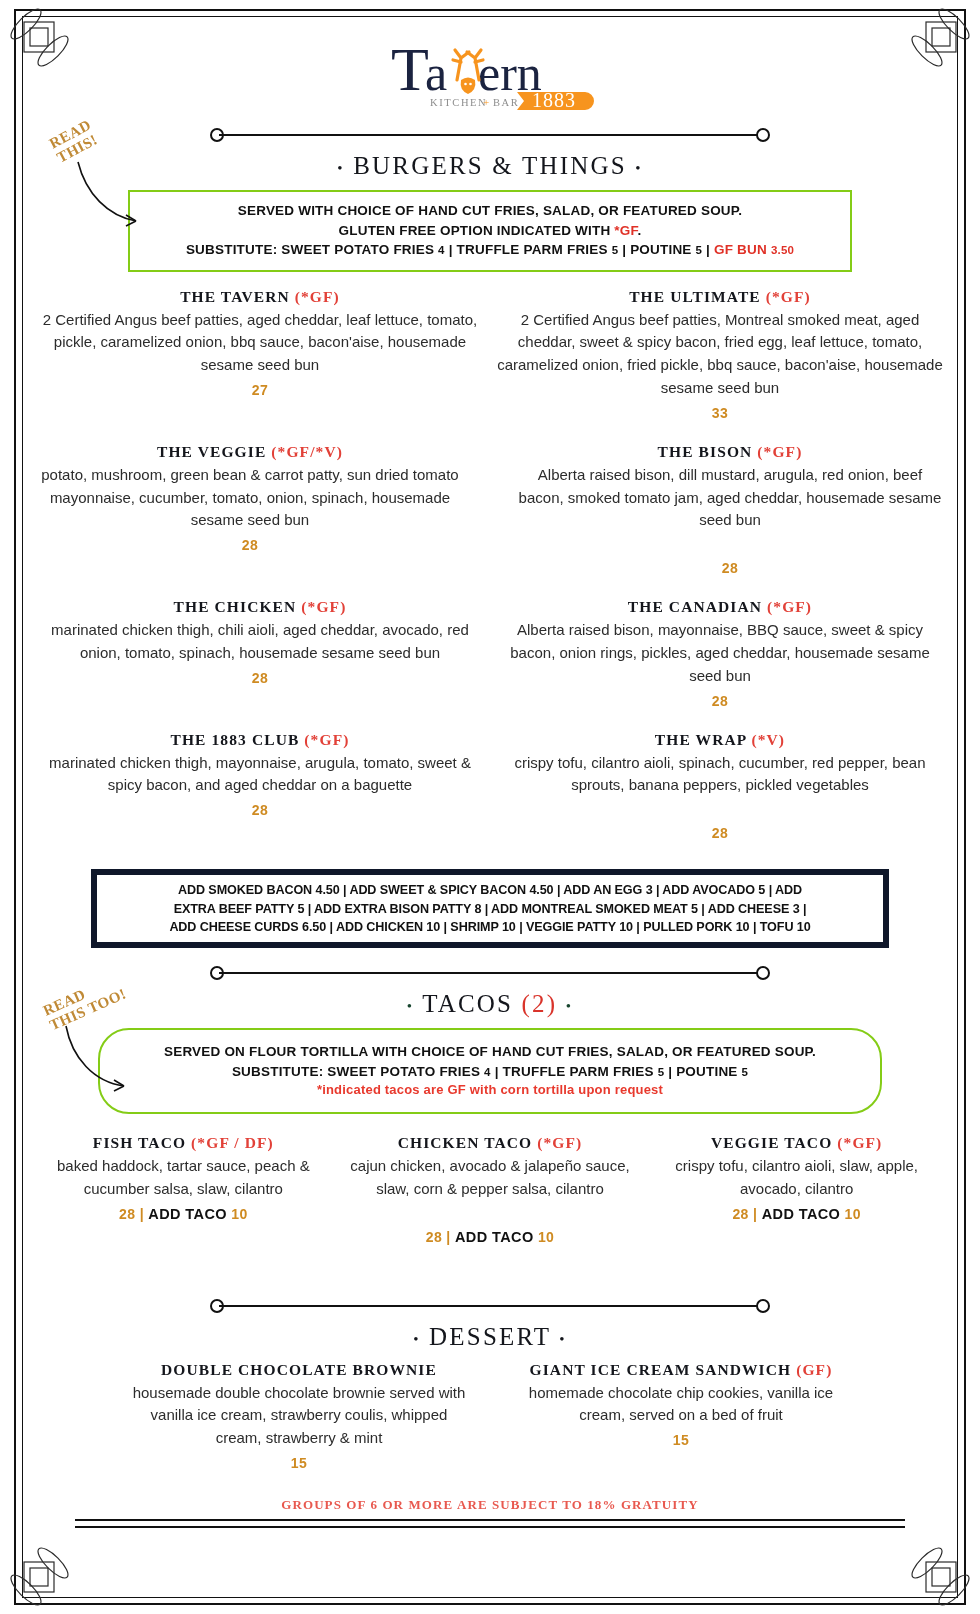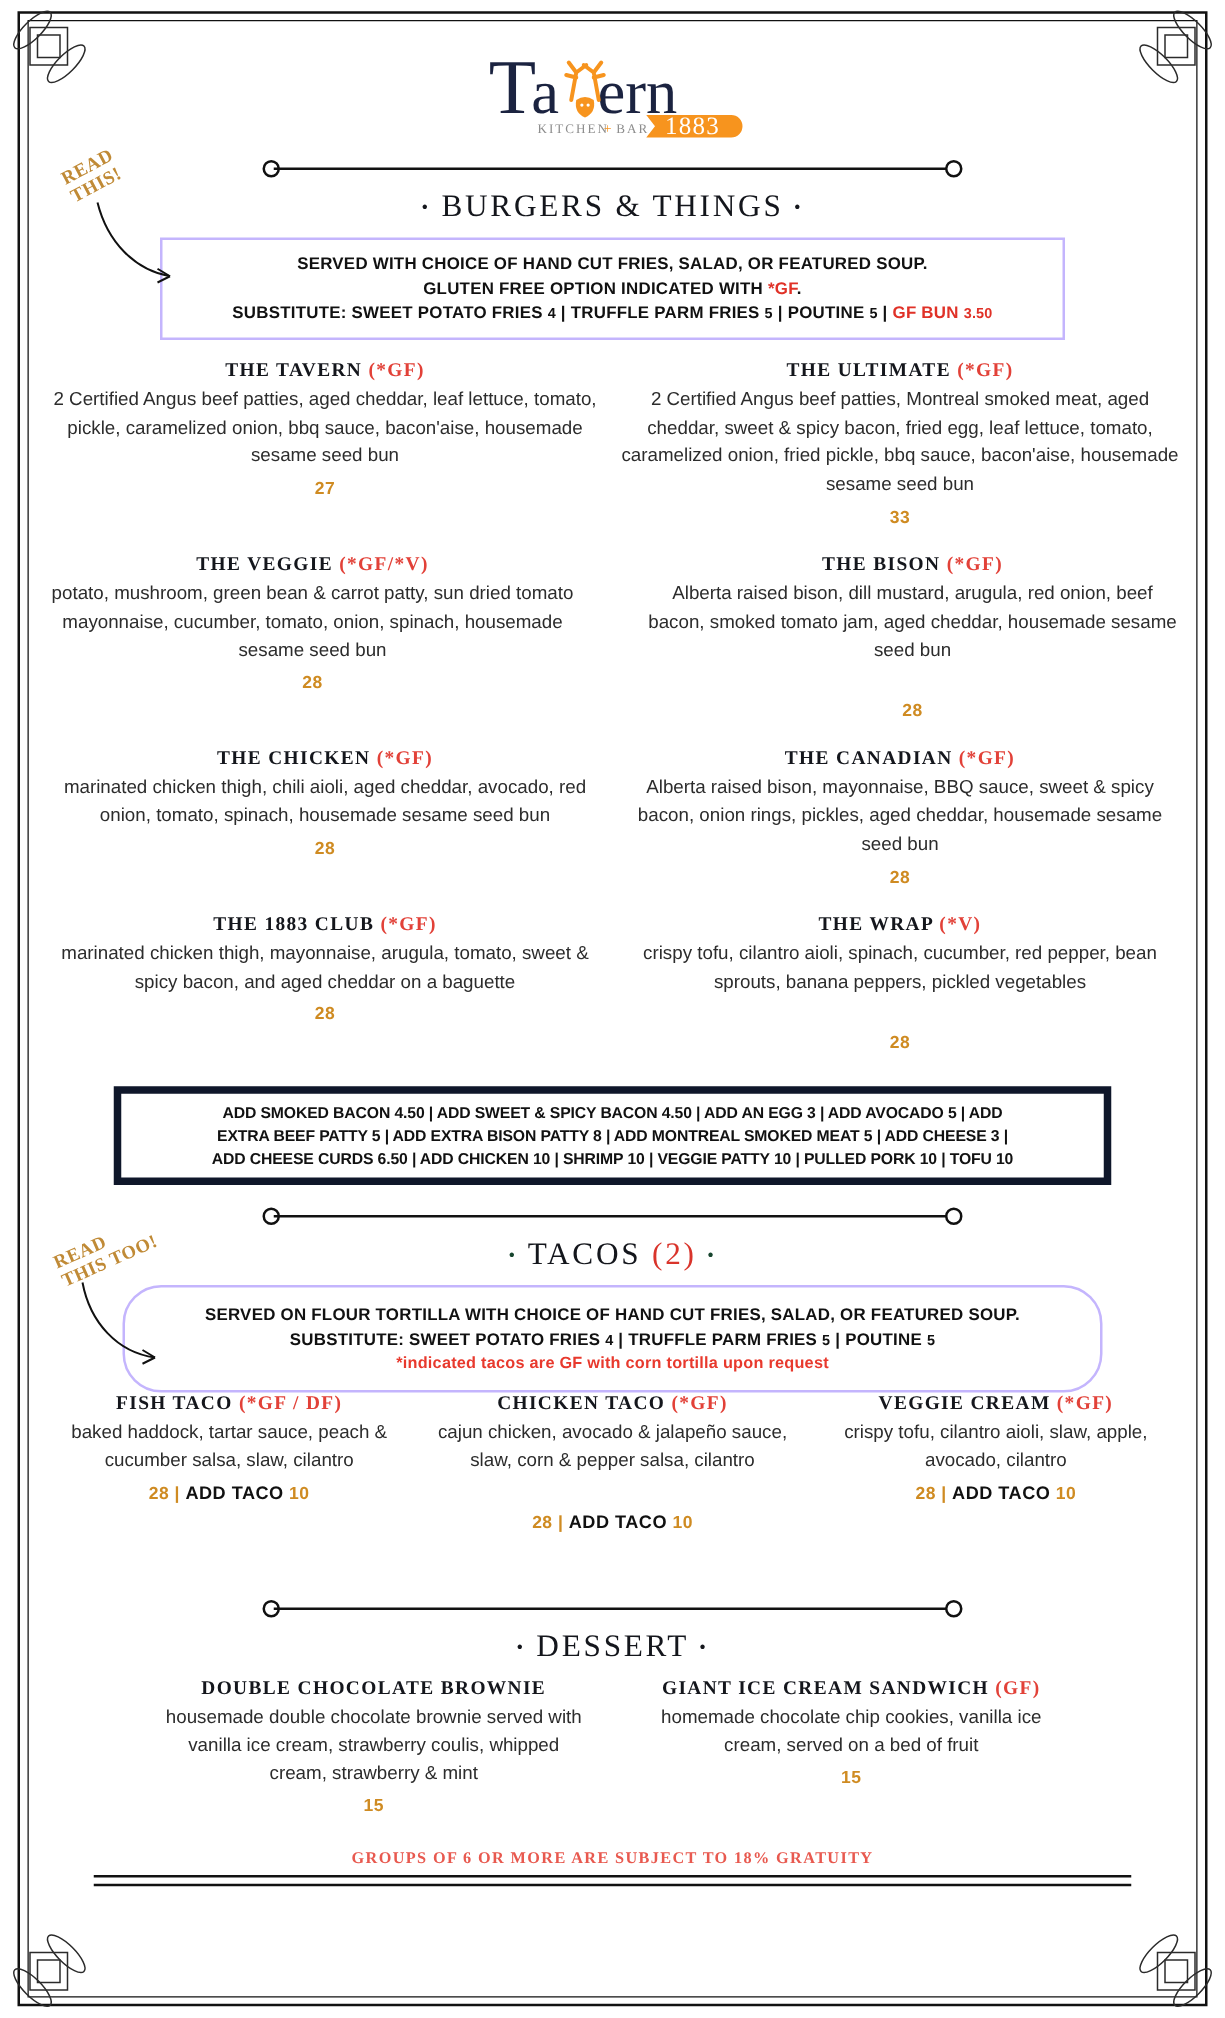--- a/index.html
+++ b/index.html
@@ -38,21 +38,21 @@
   .sect-title{
     text-align:center;font-family:Liberation Serif, serif;
     font-size:25px;letter-spacing:2.2px;color:#14161c;margin:6px 0 10px 0;font-weight:400;
   }
   .sect-title .bl{font-size:15px;vertical-align:middle;color:#14161c;}
   .sect-title .bl.green{color:#17452e;}
   .sect-title .num{color:#d9342b;}
 
   
   .infobox{
-    border:2px solid #c4b5fd;text-align:center;
+    border:2px solid #84cc16;text-align:center;
     padding:9px 10px 10px 10px;margin:0 auto;
     font-size:13.5px;font-weight:bold;letter-spacing:.2px;color:#111;line-height:1.45;
   }
   .infobox .red{color:#e03127;}
   .infobox .sm{font-size:11.5px;}
   .infobox .note{color:#e8392d;font-weight:bold;font-size:13px;}
 
   
   .annot{position:absolute;color:#c08a36;font-family:"Liberation Serif", serif;font-weight:bold;
          font-size:15px;letter-spacing:.5px;line-height:1.05;}
@@ -296,42 +296,42 @@
     </svg>
 
     <div class="infobox" style="width:760px;padding:12px 10px;border-radius:31px;">
       <div>SERVED ON FLOUR TORTILLA WITH CHOICE OF HAND CUT FRIES, SALAD, OR FEATURED SOUP.</div>
       <div>
         <span>SUBSTITUTE: SWEET POTATO FRIES </span><span class="sm">4</span><span> | TRUFFLE PARM FRIES </span><span class="sm">5</span><span> | POUTINE </span><span class="sm">5</span>
       </div>
       <div class="note">*indicated tacos are GF with corn tortilla upon request</div>
     </div>
 
-    <div class="grid3" style="">
+    <div class="grid3" style="margin-top:20px;">
       <div class="col3">
         <div class="item">
           <div class="item-name"><span>FISH TACO</span> <span class="gf">(*GF / DF)</span></div>
           <div class="item-desc">baked haddock, tartar sauce, peach &amp; cucumber salsa, slaw, cilantro</div>
           <div class="item-price">
             <span>28</span><span class="sep"> | </span><span class="addlbl">ADD TACO</span> <span>10</span>
           </div>
         </div>
       </div>
       <div class="col3">
         <div class="item">
           <div class="item-name"><span>CHICKEN TACO</span> <span class="gf">(*GF)</span></div>
           <div class="item-desc">cajun chicken, avocado &amp; jalapeño sauce, slaw, corn &amp; pepper salsa,  cilantro</div>
           <div class="item-price" style="margin-top:28px;">
             <span>28</span><span class="sep"> | </span><span class="addlbl">ADD TACO</span> <span>10</span>
           </div>
         </div>
       </div>
       <div class="col3">
         <div class="item">
-          <div class="item-name"><span>VEGGIE CREAM</span> <span class="gf">(*GF)</span></div>
+          <div class="item-name"><span>VEGGIE TACO</span> <span class="gf">(*GF)</span></div>
           <div class="item-desc">crispy tofu, cilantro aioli, slaw, apple, avocado, cilantro</div>
           <div class="item-price">
             <span>28</span><span class="sep"> | </span><span class="addlbl">ADD TACO</span> <span>10</span>
           </div>
         </div>
       </div>
     </div>
 
     <div class="rule" style="margin-top:46px;">
       <div class="dot l"></div>

